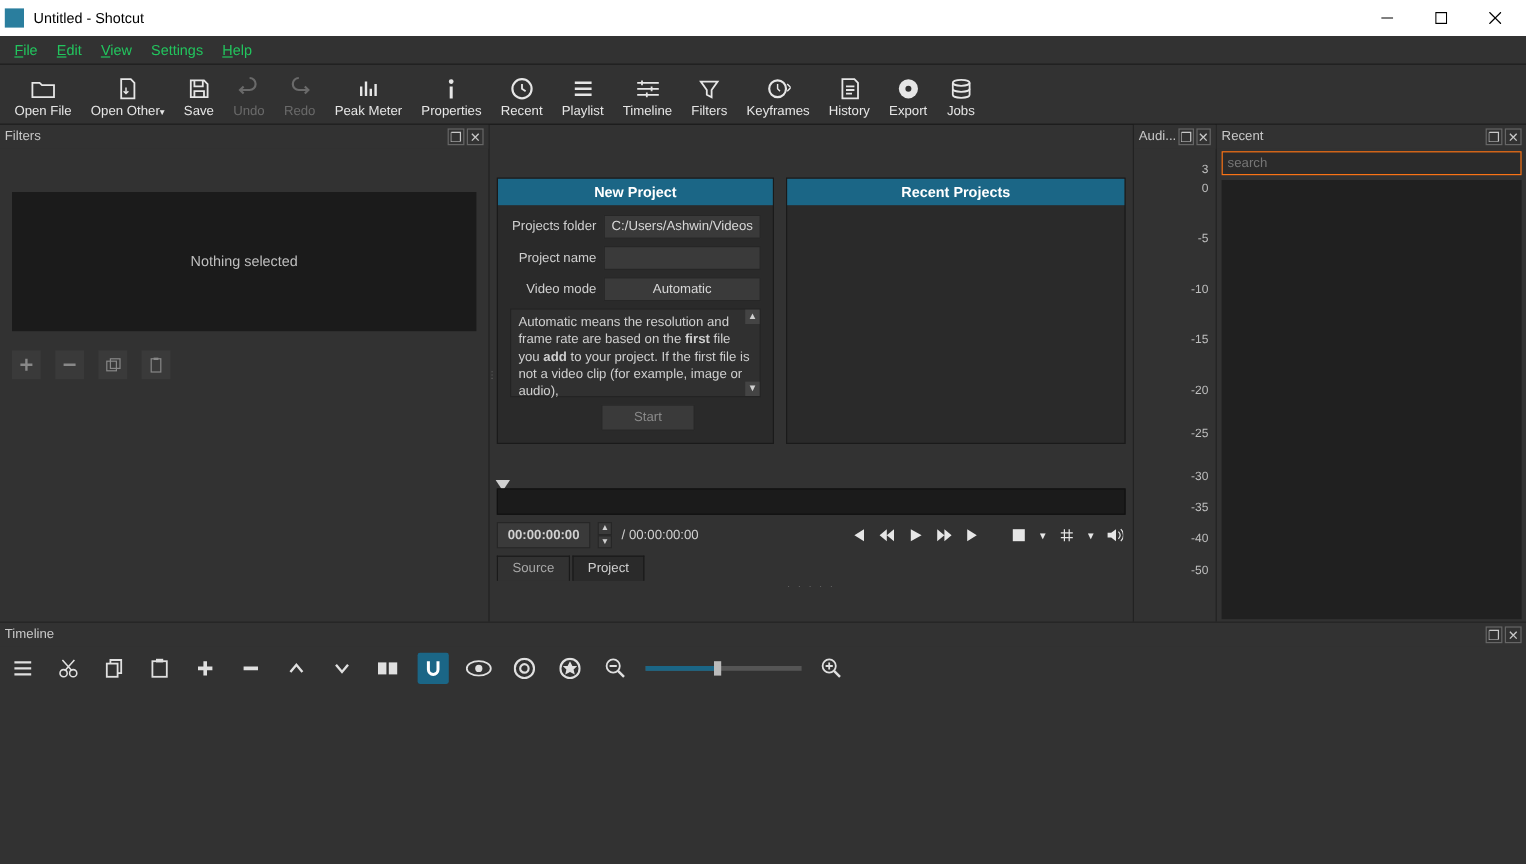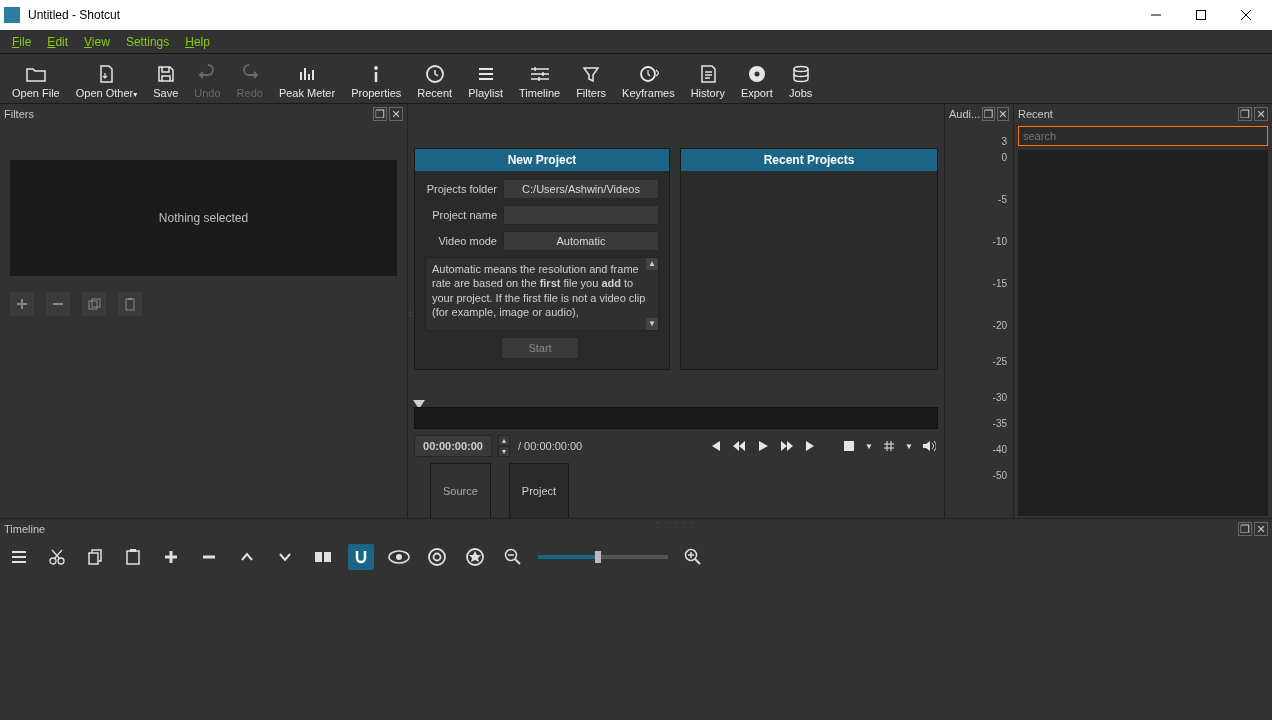--- a/index.html
+++ b/index.html
@@ -6,21 +6,21 @@
 body { font-family: "Segoe UI", Tahoma, sans-serif; font-size: 12px; color: #d0d0d0; background: #323232; width: 1272px; height: 720px; overflow: hidden; }
 
 
 .titlebar { background: #fff; height: 30px; display: flex; align-items: center; padding: 0 4px; color: #000; }
 .titlebar .app-icon { width: 16px; height: 16px; margin-right: 8px; background: #2a7e9e; }
 .titlebar .title { flex: 1; }
 .titlebar .win-btn { width: 45px; height: 30px; display: flex; align-items: center; justify-content: center; color: #000; }
 
 
 .menubar { background: #323232; height: 24px; display: flex; align-items: center; padding: 0 4px; border-bottom: 1px solid #1a1a1a; }
-.menubar .item { padding: 3px 8px; color: #84cc16; cursor: pointer; }
+.menubar .item { padding: 3px 8px; color: #22c55e; cursor: pointer; }
 .menubar .item u { text-decoration: underline; }
 
 
 .toolbar { background: #323232; display: flex; align-items: flex-end; padding: 2px 4px 2px 4px; height: 50px; border-bottom: 1px solid #1a1a1a; }
 .toolbar .tbtn { display: flex; flex-direction: column; align-items: center; justify-content: flex-end; padding: 2px 8px; color: #e6e6e6; cursor: pointer; min-width: 40px; }
 .toolbar .tbtn.disabled { color: #6a6a6a; }
 .toolbar .tbtn .ico { height: 22px; display: flex; align-items: center; justify-content: center; }
 .toolbar .tbtn svg { stroke: currentColor; fill: none; }
 .toolbar .tbtn .lbl { font-size: 11px; margin-top: 2px; white-space: nowrap; }
 
@@ -33,21 +33,21 @@
 
 .filters-panel { width: 408px; display: flex; flex-direction: column; border-right: 1px solid #222; position: relative; }
 .filters-preview { margin: 36px 10px 0 10px; height: 116px; background: #1b1b1b; display: flex; align-items: center; justify-content: center; color: #bfbfbf; }
 .filters-actions { display: flex; gap: 12px; padding: 8px 10px; margin-top: 8px; }
 .filters-actions .fa-btn { width: 24px; height: 24px; background: #3a3a3a; display: flex; align-items: center; justify-content: center; color: #888; }
 .split-dots { position: absolute; right: -3px; top: 50%; width: 4px; height: 24px; color: #666; font-size: 8px; line-height: 3px; }
 
 
 .center-panel { flex: 1; display: flex; flex-direction: column; position: relative; padding-top: 44px; }
 .cards { display: flex; gap: 10px; padding: 0 6px; }
-.card { background: #2a2a2a; border: 1px solid #1a1a1a; width: 256px; }
+.card { background: #2a2a2a; border: 1px solid #1a1a1a; width: 231px; }
 .card.recent { flex: 1; }
 .card-hdr { background: #1b6686; color: #fff; font-weight: bold; text-align: center; padding: 4px 0; font-size: 12px; }
 .card-body { padding: 8px 10px; }
 .field-row { display: flex; align-items: center; margin-bottom: 6px; gap: 6px; }
 .field-row label { width: 72px; text-align: right; font-size: 11px; color: #cfcfcf; }
 .field-row .field { flex: 1; height: 20px; background: #3a3a3a; border: 1px solid #262626; color: #d8d8d8; font-size: 11px; display: flex; align-items: center; justify-content: center; }
 .desc-box { background: #303030; border: 1px solid #232323; padding: 4px 6px; font-size: 11px; color: #cfcfcf; height: 74px; position: relative; line-height: 1.3; }
 .desc-box .scroll-arrow { position: absolute; right: 0; width: 12px; height: 12px; background: #444; font-size: 8px; text-align: center; line-height: 12px; }
 .desc-box .scroll-arrow.up { top: 0; } .desc-box .scroll-arrow.dn { bottom: 0; }
 .start-btn { width: 78px; height: 22px; background: #3a3a3a; border: 1px solid #262626; color: #8a8a8a; margin: 6px 0 2px 76px; display: flex; align-items: center; justify-content: center; font-size: 11px; }
@@ -59,21 +59,21 @@
 .controls-row { display: flex; align-items: center; padding: 6px 6px; gap: 6px; }
 .timecode { background: #3a3a3a; border: 1px solid #262626; width: 78px; height: 22px; display: flex; align-items: center; justify-content: center; font-size: 11px; font-weight: bold; }
 .spin { width: 12px; height: 22px; display: flex; flex-direction: column; }
 .spin div { flex: 1; background: #3a3a3a; border: 1px solid #262626; font-size: 7px; text-align: center; line-height: 9px; }
 .dur { font-size: 11px; color: #cfcfcf; margin-left: 2px; }
 .controls-row .spacer { flex: 1; }
 .playbtn { width: 18px; height: 18px; display: flex; align-items: center; justify-content: center; color: #e6e6e6; cursor: pointer; }
 .playbtn.dd { width: 10px; font-size: 8px; }
 
 .src-tabs { display: flex; padding: 0 6px; gap: 2px; }
-.src-tabs .tab { padding: 21px 12px; background: #2a2a2a; border: 1px solid #1a1a1a; border-bottom: none; font-size: 11px; cursor: pointer; margin-left: 16px; }
+.src-tabs .tab { padding: 4px 12px; background: #2a2a2a; border: 1px solid #1a1a1a; border-bottom: none; font-size: 11px; cursor: pointer; }
 .src-tabs .tab.inactive { background: #323232; color: #a8a8a8; }
 
 .resize-dots { text-align: center; font-size: 8px; color: #666; letter-spacing: 2px; height: 8px; }
 
 
 .audio-panel { width: 70px; border-left: 1px solid #222; border-right: 1px solid #222; display: flex; flex-direction: column; }
 .audio-scale { flex: 1; position: relative; }
 .audio-scale .tick { position: absolute; right: 6px; font-size: 10px; color: #bfbfbf; }
 
 

